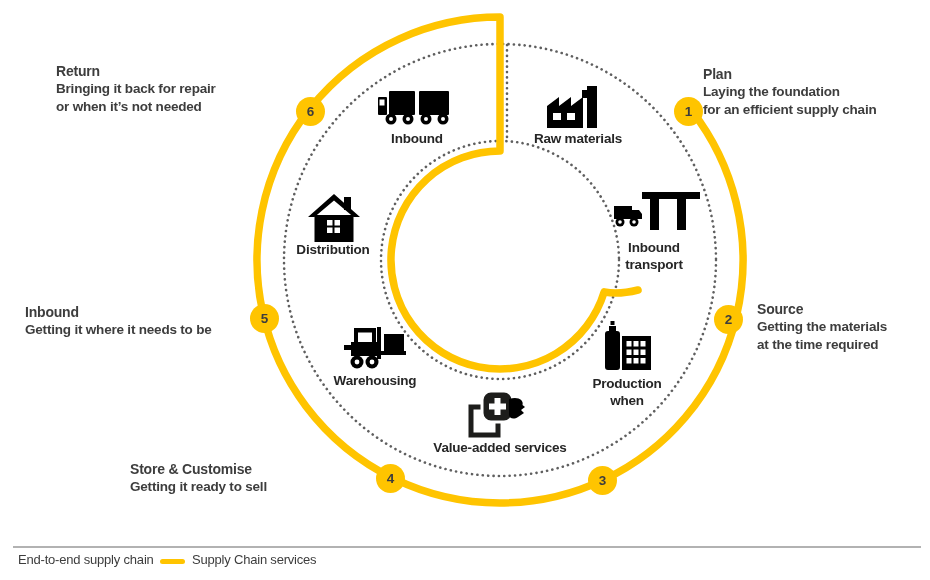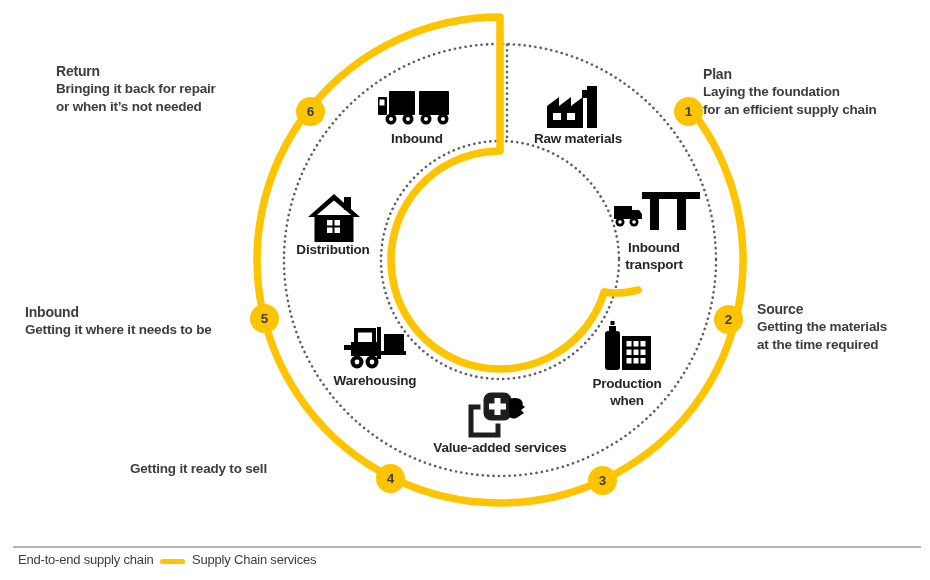--- a/index.html
+++ b/index.html
@@ -61,20 +61,21 @@
     <div class="t">Plan</div>
     <div>Laying the foundation</div>
     <div>for an efficient supply chain</div>
   </div>
   <div class="stage" style="left:757px;top:300px;width:180px">
     <div class="t">Source</div>
     <div>Getting the materials</div>
     <div>at the time required</div>
   </div>
   <div class="stage ta-r" style="left:130px;top:460px;width:230px">
+    <div class="t">Store &amp; Customise</div>
     <div>Getting it ready to sell</div>
   </div>
   <div class="stage ta-r" style="left:25px;top:303px;width:219px">
     <div class="t">Inbound</div>
     <div>Getting it where it needs to be</div>
   </div>
   <div class="stage ta-r" style="left:56px;top:62px;width:235px">
     <div class="t">Return</div>
     <div>Bringing it back for repair</div>
     <div>or when it’s not needed</div>

